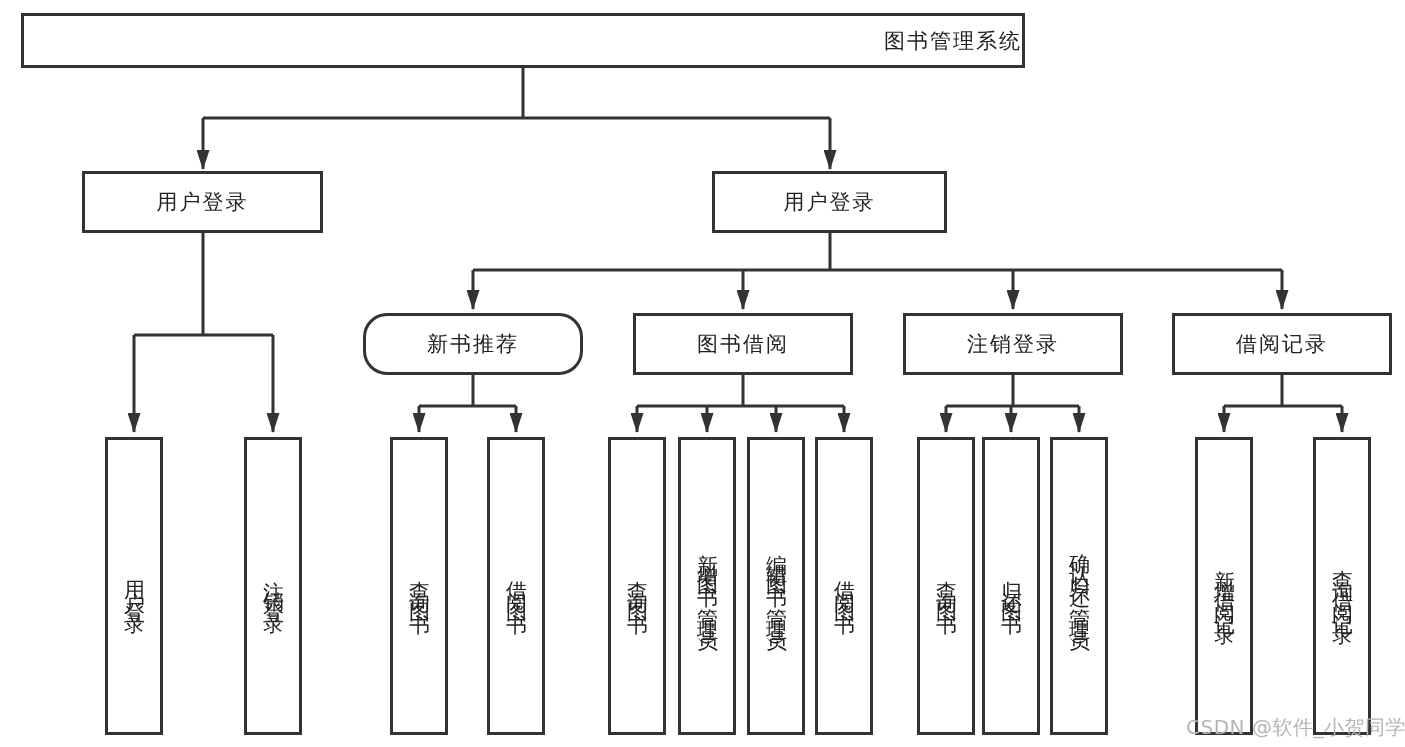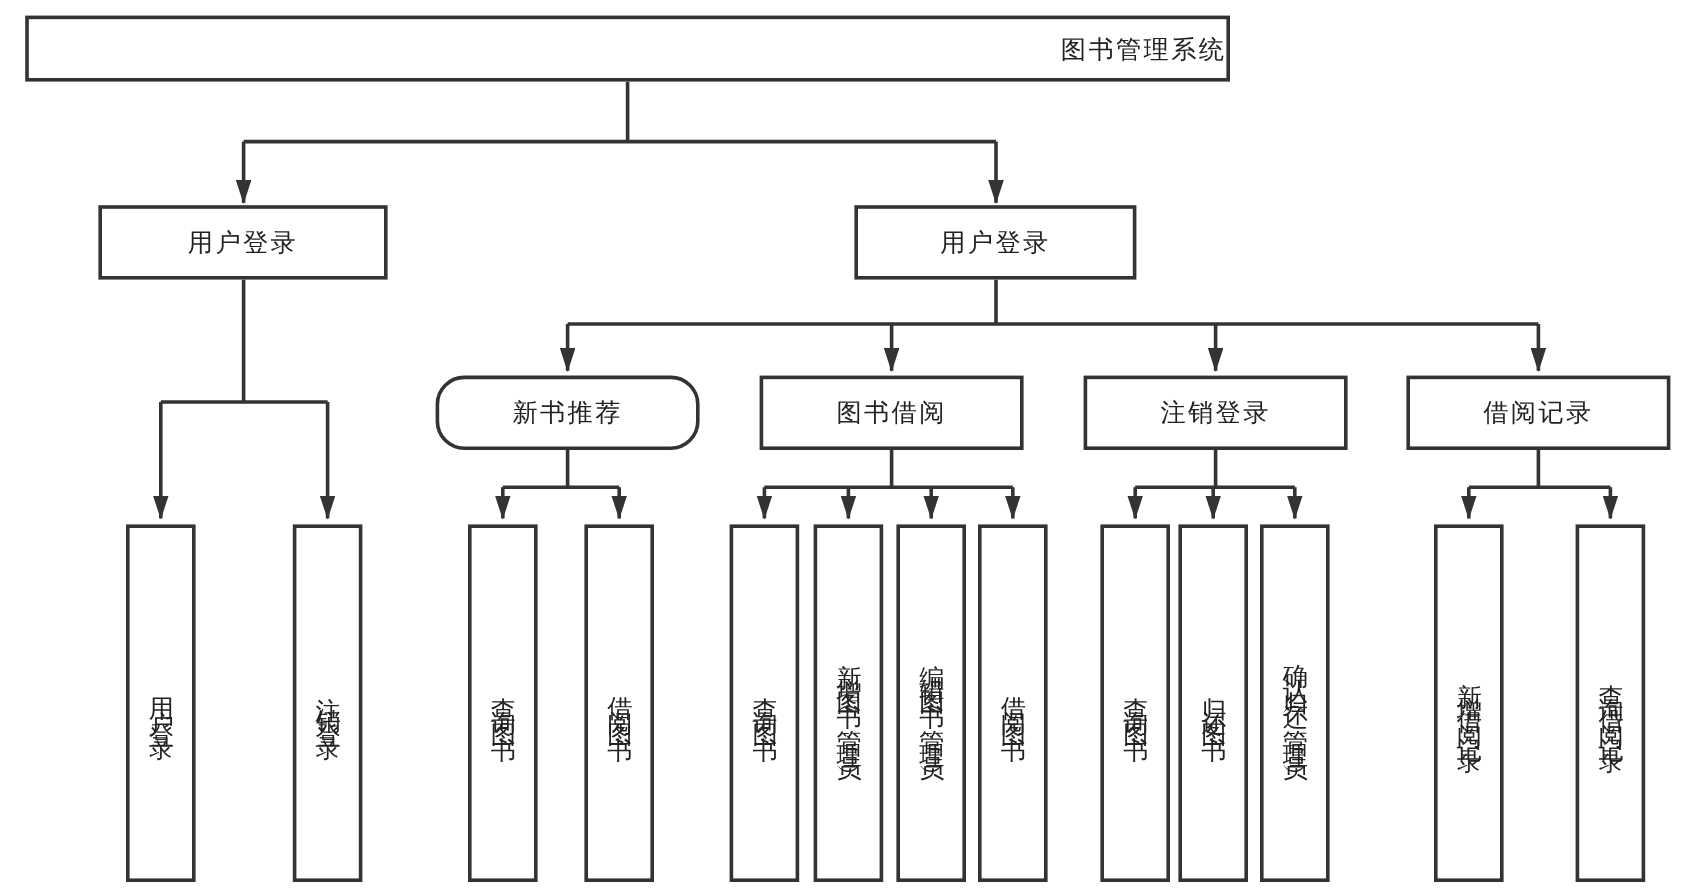--- a/index.html
+++ b/index.html
@@ -139,14 +139,15 @@
     <span>确认归还（管理员）</span>
   </div>
 
   <div class="node v" style="left:1195px; top:437px; width:58px; height:298px;">
     <span>新增借阅记录</span>
   </div>
   <div class="node v" style="left:1313px; top:437px; width:58px; height:298px;">
     <span>查询借阅记录</span>
   </div>
 
+  <div class="watermark">CSDN @软件_小贺同学</div>
 
 </div>
 
 </body></html>

